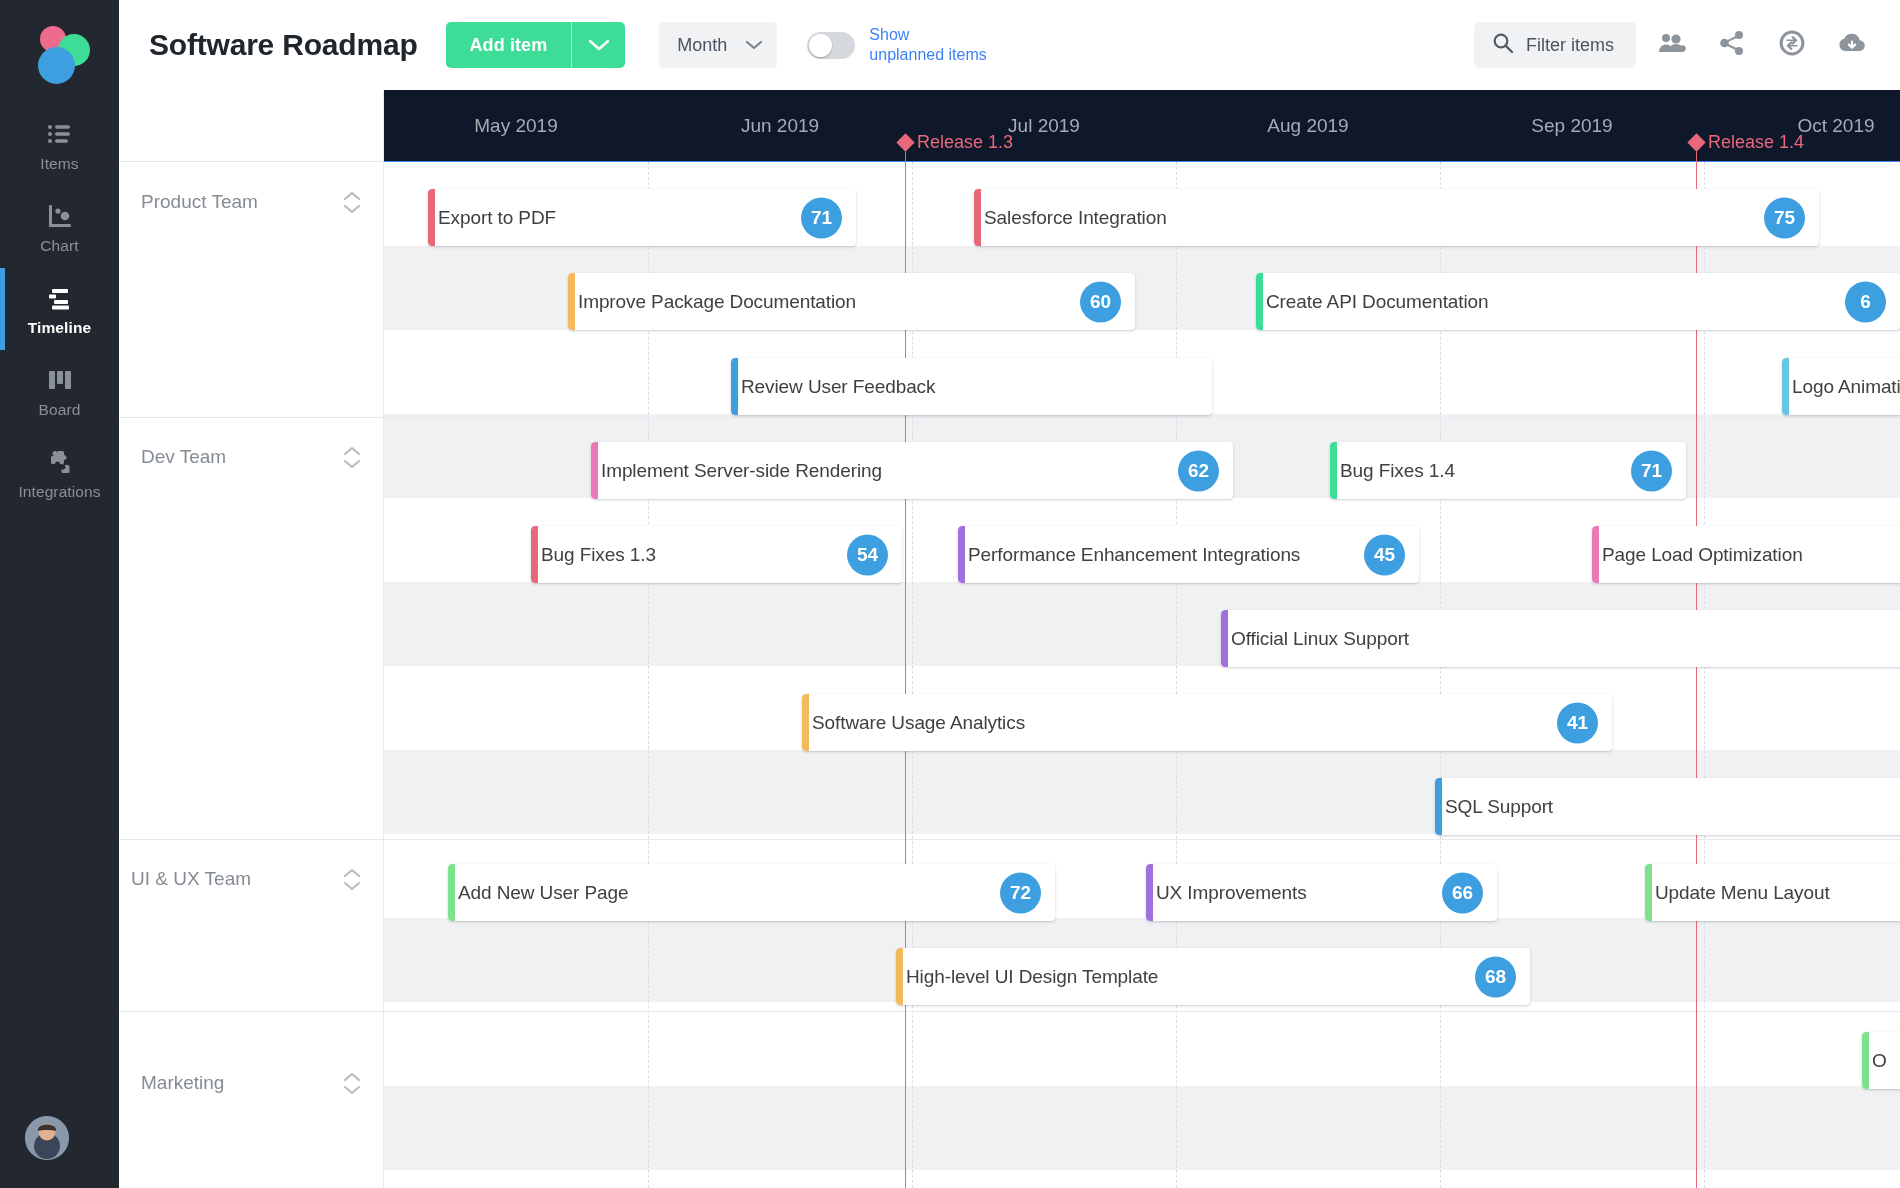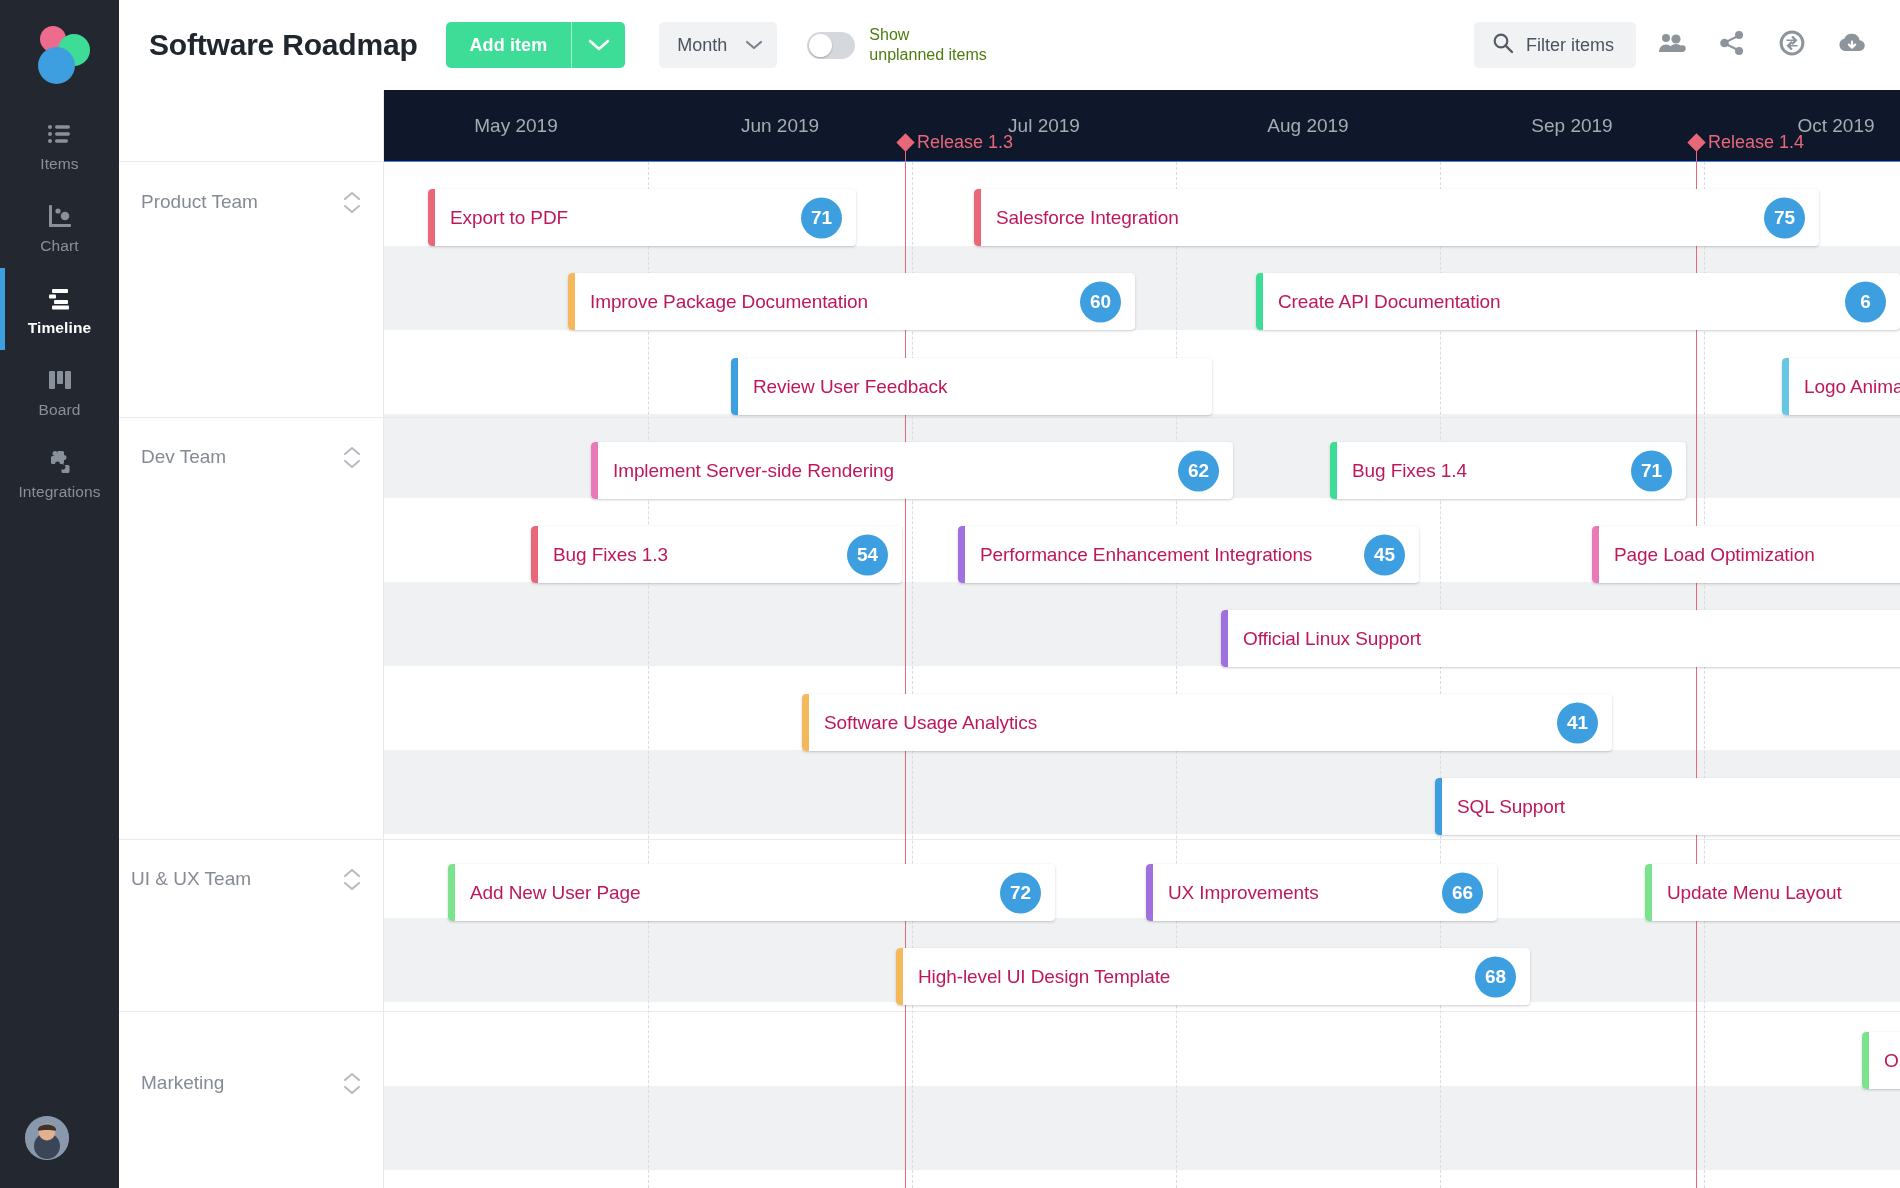--- a/index.html
+++ b/index.html
@@ -81,21 +81,21 @@
   .range-select .rs-label{font-size:18px;color:#4a5360;}
   .toggle-wrap{margin-left:30px;display:flex;align-items:center;gap:14px;cursor:pointer;}
   .toggle{
     width:48px;height:27px;border-radius:14px;background:#d5d8dd;position:relative;
     flex:0 0 48px;
   }
   .toggle .knob{
     position:absolute;left:2px;top:2px;width:23px;height:23px;border-radius:50%;
     background:#fff;box-shadow:0 1px 2px rgba(0,0,0,.25);
   }
-  .toggle-text{font-size:16px;color:#4d7c0f;line-height:1.28;max-width:150px;}
+  .toggle-text{font-size:16px;color:#3b82f6;line-height:1.28;max-width:150px;}
 
   .hdr-right{margin-left:auto;display:flex;align-items:center;gap:0;}
   .filter-btn{
     height:46px;background:#f1f2f4;border-radius:5px;display:flex;align-items:center;
     gap:12px;padding:0 22px 0 18px;cursor:pointer;
   }
   .filter-btn .fb-label{font-size:18px;color:#4a5360;white-space:nowrap;}
   .icon-btn{
     width:48px;height:48px;display:flex;align-items:center;justify-content:center;
     cursor:pointer;margin-left:12px;
@@ -150,21 +150,21 @@
   .lane.grey{background:#f0f1f2;}
 
   
   .card{
     position:absolute;height:57px;background:#ffffff;border-radius:4px;
     box-shadow:0 1px 3px rgba(22,30,45,.17), 0 1px 1px rgba(22,30,45,.06);
     display:flex;align-items:center;overflow:hidden;z-index:15;cursor:pointer;
   }
   .card .bar{position:absolute;left:0;top:0;bottom:0;width:7px;border-radius:4px 0 0 4px;}
   .card .title{
-    font-size:19px;color:#be185d;padding-left:22px;white-space:nowrap;
+    font-size:19px;color:#404040;padding-left:10px;white-space:nowrap;
     letter-spacing:-.1px;
   }
   .badge{
     position:absolute;right:14px;top:50%;transform:translateY(-50%);
     width:41px;height:41px;border-radius:50%;background:#3d9fe0;color:#fff;
     display:flex;align-items:center;justify-content:center;font-size:19px;font-weight:bold;
   }
 
   
   .rel-line{position:absolute;top:60px;bottom:0;width:1px;background:#e8687a;z-index:14;}

